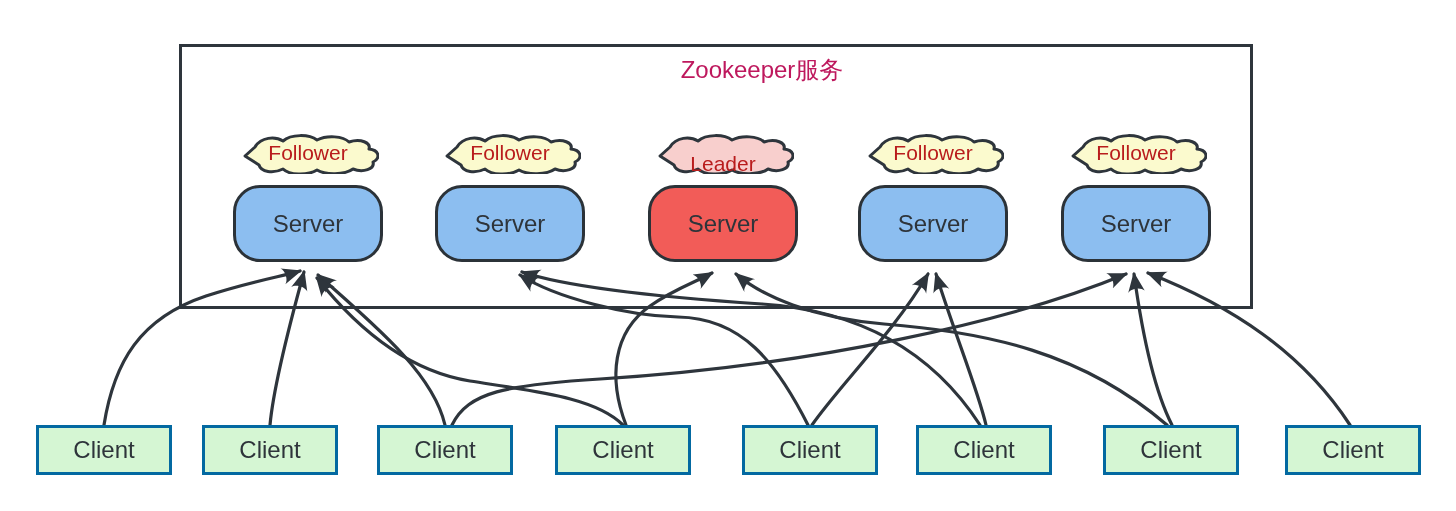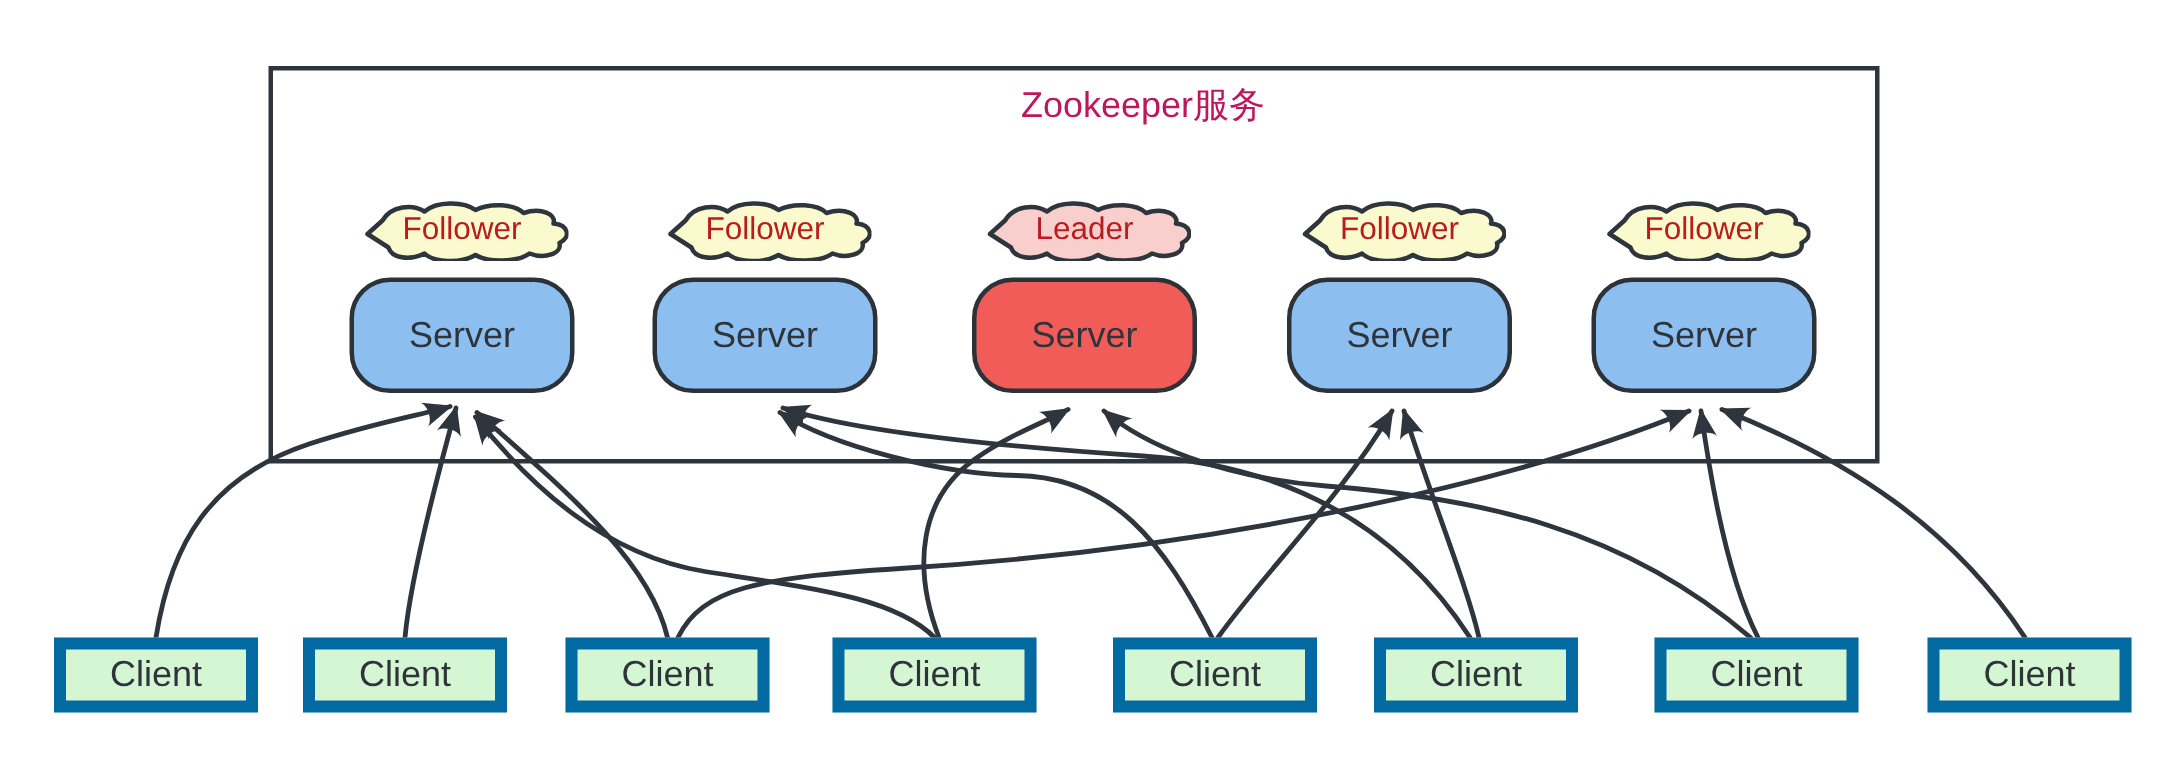--- a/index.html
+++ b/index.html
@@ -23,21 +23,21 @@
     font-size:21px;color:#b91c1c;pointer-events:none;
   }
   .server-node{
     position:absolute;top:185px;width:150px;height:77px;
     border:3px solid #2B3238;border-radius:27px;box-sizing:border-box;
     display:flex;align-items:center;justify-content:center;
     font-size:24px;color:#2E343A;
   }
   .client-node{
     position:absolute;top:425px;width:136px;height:50px;
-    border:8px solid #0369a1;box-sizing:border-box;
+    border:3px solid #0369a1;box-sizing:border-box;
     display:flex;align-items:center;justify-content:center;
     font-size:24px;color:#2E343A;
   }
 </style>
 </head>
 <body>
 
 <div id="canvas">
   <div id="service-box"></div>
   <div id="diagram-title">Zookeeper服务</div>
@@ -74,21 +74,21 @@
       <svg class="cloud-svg" viewBox="0 0 142 40" style="left: 439px; top: 134px;">
         <path d="M18,13 C24,3 38,2 46,7 C54,0 72,0 80,6 C90,1 106,2 112,8 C124,4 134,9 132,15 C142,16 144,24 136,28 C138,35 126,39 116,35 C108,41 88,41 80,36 C70,42 52,41 46,35 C36,40 24,38 22,31 L8,22 L18,13 Z" fill="#FBFACE" stroke="#2E353C" stroke-width="3" stroke-linejoin="round"></path>
       </svg>
       <div class="cloud-label" style="left: 439px; top: 134px;">Follower</div>
       <div class="server-node" style="left: 435px; background: rgb(140, 190, 240);">
         <span>Server</span>
       </div>
       <svg class="cloud-svg" viewBox="0 0 142 40" style="left: 652px; top: 134px;">
         <path d="M18,13 C24,3 38,2 46,7 C54,0 72,0 80,6 C90,1 106,2 112,8 C124,4 134,9 132,15 C142,16 144,24 136,28 C138,35 126,39 116,35 C108,41 88,41 80,36 C70,42 52,41 46,35 C36,40 24,38 22,31 L8,22 L18,13 Z" fill="#F8CFCD" stroke="#2E353C" stroke-width="3" stroke-linejoin="round"></path>
       </svg>
-      <div class="cloud-label" style="left: 652px; top: 134px;">Leader</div>
+      <div class="cloud-label" style="left: 652px; top: 145px;">Leader</div>
       <div class="server-node" style="left: 648px; background: rgb(242, 92, 88);">
         <span>Server</span>
       </div>
       <svg class="cloud-svg" viewBox="0 0 142 40" style="left: 862px; top: 134px;">
         <path d="M18,13 C24,3 38,2 46,7 C54,0 72,0 80,6 C90,1 106,2 112,8 C124,4 134,9 132,15 C142,16 144,24 136,28 C138,35 126,39 116,35 C108,41 88,41 80,36 C70,42 52,41 46,35 C36,40 24,38 22,31 L8,22 L18,13 Z" fill="#FBFACE" stroke="#2E353C" stroke-width="3" stroke-linejoin="round"></path>
       </svg>
       <div class="cloud-label" style="left: 862px; top: 134px;">Follower</div>
       <div class="server-node" style="left: 858px; background: rgb(140, 190, 240);">
         <span>Server</span>
       </div>

